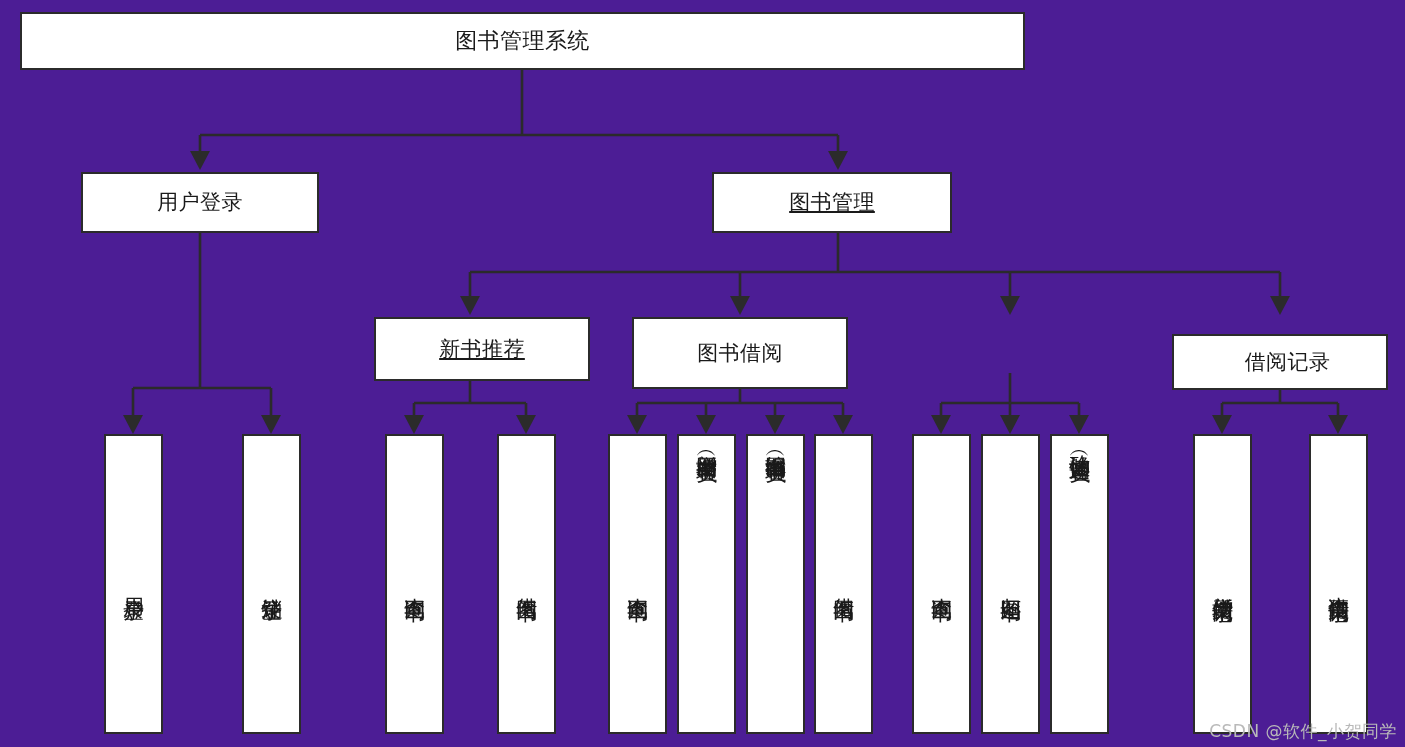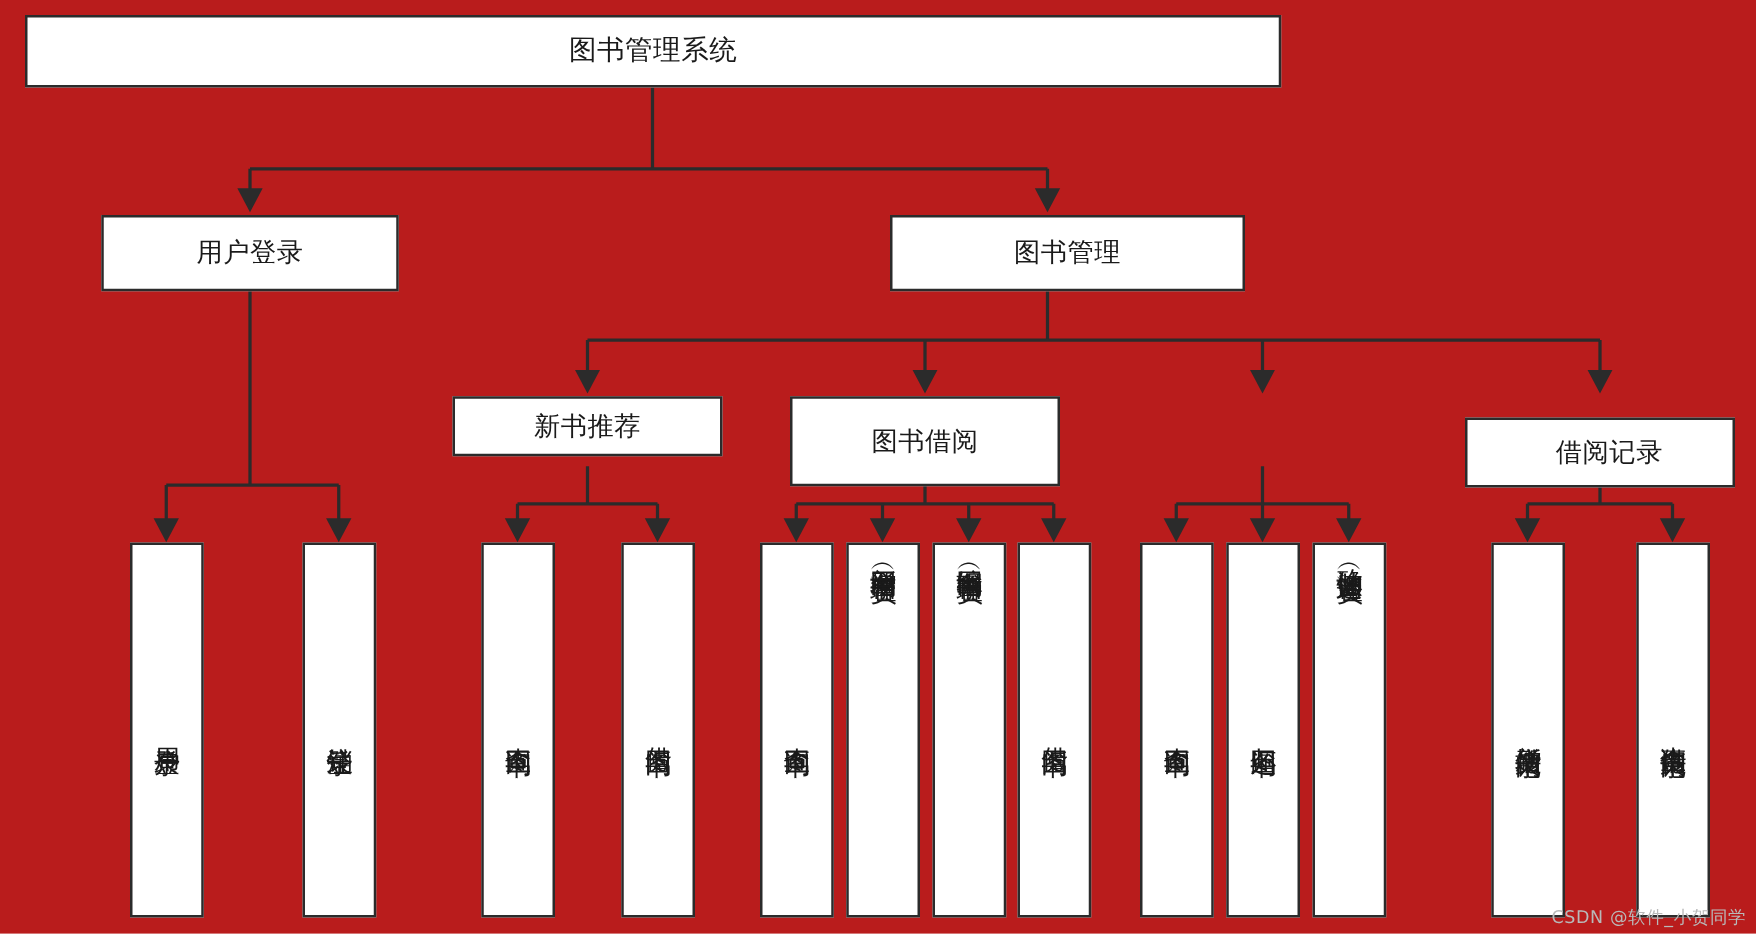--- a/index.html
+++ b/index.html
@@ -8,21 +8,21 @@
     padding: 0;
     background: #ffffff;
   }
   body {
     font-family: "DejaVu Sans", "Liberation Sans", sans-serif;
   }
   #diagram-canvas {
     position: relative;
     width: 1405px;
     height: 747px;
-    background: #b91c1c;
+    background: #4c1d95;
     overflow: hidden;
   }
   #edges-layer {
     position: absolute;
     left: 0;
     top: 0;
     width: 1405px;
     height: 747px;
     pointer-events: none;
   }
@@ -65,21 +65,21 @@
     white-space: nowrap;
   }
   .node.vert.center-text {
     align-items: center;
     padding-top: 0;
   }
   #watermark {
     position: absolute;
     right: 8px;
     bottom: 4px;
-    font-size: 14px;
+    font-size: 17px;
     color: #b9b9b9;
     letter-spacing: 0.5px;
     white-space: nowrap;
     user-select: none;
   }
 </style>
 </head>
 <body>
 
 <div id="diagram-canvas">
@@ -134,25 +134,25 @@
     </g>
   </svg>
 
   <div class="node horiz root" style="left:20px; top:12px; width:1005px; height:58px;">
     <span class="node-label">图书管理系统</span>
   </div>
 
   <div class="node horiz" style="left:81px; top:172px; width:238px; height:61px;">
     <span class="node-label">用户登录</span>
   </div>
-  <div class="node horiz" style="left:712px; top:172px; width:284px; height:61px;">
+  <div class="node horiz" style="left:712px; top:172px; width:240px; height:61px;text-decoration:underline;">
     <span class="node-label">图书管理</span>
   </div>
 
-  <div class="node horiz" style="left:362px; top:317px; width:216px; height:48px;">
+  <div class="node horiz" style="left:374px; top:317px; width:216px; height:64px;text-decoration:underline;">
     <span class="node-label">新书推荐</span>
   </div>
   <div class="node horiz" style="left:632px; top:317px; width:216px; height:72px;">
     <span class="node-label">图书借阅</span>
   </div>
   <div class="node horiz" style="left:1172px; top:334px; width:216px; height:56px;padding-left:15px;">
     <span class="node-label">借阅记录</span>
   </div>
 
   <div class="node vert center-text" style="left:104px; top:434px; width:59px; height:300px;">

